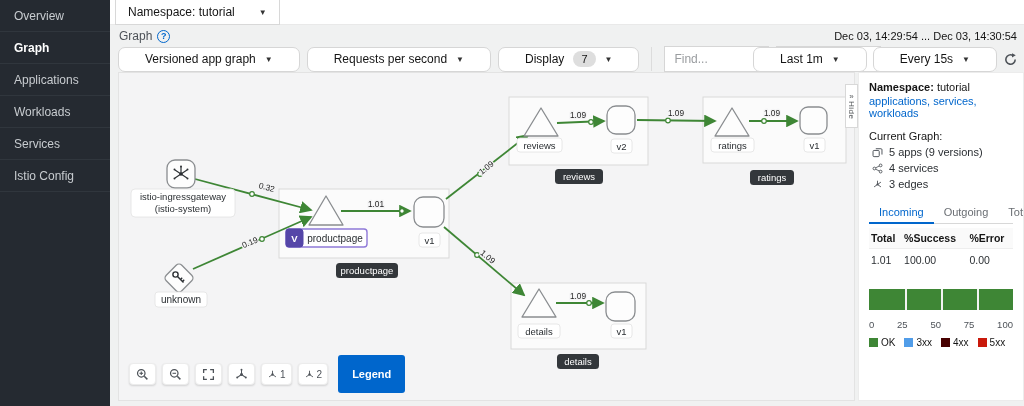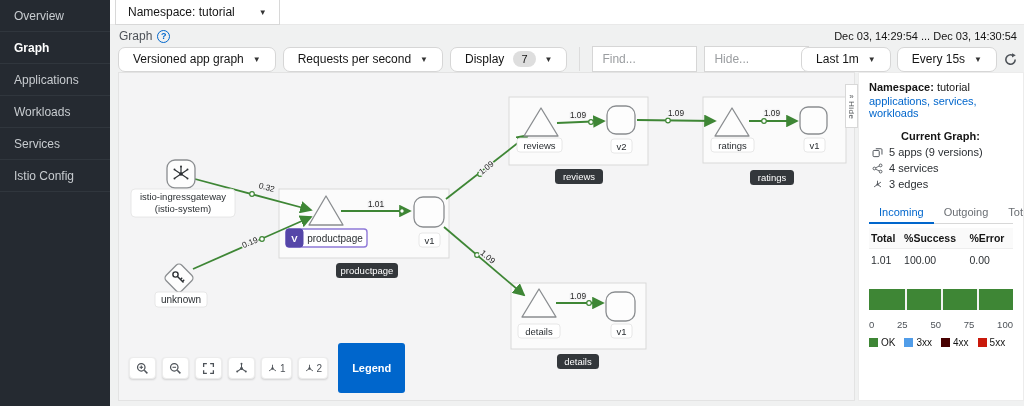--- a/index.html
+++ b/index.html
@@ -22,47 +22,47 @@
   .caret { font-size:8px; color:#333; }
   
   .header-row { position:absolute; left:110px; top:25px; right:0; height:21px; }
   .page-title { position:absolute; left:9px; top:4px; font-size:12px; color:#4d5258; display:flex; align-items:center; gap:5px; }
   .help-circle { width:13px; height:13px; border:1px solid #0066cc; border-radius:50%; color:#0066cc;
                  font-size:9px; font-weight:bold; display:inline-flex; align-items:center; justify-content:center; }
   .timestamps { position:absolute; right:7px; top:5px; font-size:11px; color:#151515; }
   
   .toolbar-row { position:absolute; left:118px; top:46px; height:26px; display:flex; align-items:center; gap:7px; }
   .dd { background:#fff; border:1px solid #d6d6d6; border-radius:7px; height:25px; display:inline-flex;
-        align-items:center; gap:9px; padding:0 14px; font-size:12px; color:#151515; cursor:pointer; white-space:nowrap; }
+        align-items:center; gap:9px; padding:0 26px; font-size:12px; color:#151515; cursor:pointer; white-space:nowrap; }
   .badge-pill { background:#dedede; border-radius:9px; padding:0 8px; height:16px; line-height:16px; font-size:11px; color:#151515; }
   .vsep { width:1px; height:24px; background:#dcdcdc; margin:0 5px; }
   .find-input { width:105px; height:24px; border:1px solid #d6d6d6; padding:12px 9px; font-size:12px; color:#333; background:#fff; }
   .find-input::placeholder { color:#9a9da0; }
   .toolbar-right { position:absolute; right:6px; top:46px; height:26px; display:flex; align-items:center; gap:6px; }
   .icon-btn { background:none; border:none; cursor:pointer; display:flex; align-items:center; }
   
   .canvas { position:absolute; left:118px; top:72px; width:737px; height:329px; background:#f4f4f5;
             border:1px solid #e3e3e3; }
   .graph-svg { position:absolute; left:0; top:0; }
   .canvas-footer { position:absolute; left:10px; bottom:7px; display:flex; align-items:center; gap:6px; }
   .tool-btn { min-width:27px; height:22px; background:#fff; border:1px solid #ececec; border-radius:4px;
               box-shadow:0 1px 2px rgba(0,0,0,.14); display:flex; align-items:center; justify-content:center;
               gap:2px; font-size:10px; color:#4d5258; cursor:pointer; padding:0 5px; }
   .legend-btn { background:#0066cc; color:#fff; font-size:11px; font-weight:bold; border:none; border-radius:3px;
-                padding:19px 14px; margin-left:4px; cursor:pointer; font-family:"Liberation Sans",sans-serif; }
+                padding:13px 14px; margin-left:4px; cursor:pointer; font-family:"Liberation Sans",sans-serif; }
   .hide-tab { position:absolute; left:845px; top:84px; width:13px; height:44px; background:#fff;
               border:1px solid #d8d8d8; display:flex; flex-direction:column; align-items:center;
               justify-content:center; font-size:8px; color:#55585b; cursor:pointer; }
   .hide-tab .vert { writing-mode:vertical-rl; letter-spacing:.5px; }
   
   .side-panel { position:absolute; left:858px; top:72px; width:166px; height:329px; background:#fff;
                 border:1px solid #ececec; padding:8px 10px; font-size:11px; color:#151515; overflow:hidden; }
   .sp-links { color:#0066cc; margin-top:2px; }
   .sp-links span, .sp-links a { color:#0066cc; text-decoration:none; cursor:pointer; }
-  .sp-section-title { font-weight:bold; margin-top:11px;margin-left:32px; }
+  .sp-section-title { font-weight:normal; margin-top:11px; }
   .sp-stat { display:flex; align-items:center; gap:6px; margin-top:4px; padding-left:3px; color:#2b2f33; }
   .sp-tabs { display:flex; border-bottom:1px solid #d8d8d8; margin-top:11px; }
   .sp-tab { padding:5px 10px 4px 10px; color:#6a6e73; cursor:pointer; }
   .sp-tab.active { color:#0066cc; border-bottom:2px solid #0066cc; margin-bottom:-1px; }
   .sp-traffic-title { font-weight:bold; font-size:10.5px; margin-top:10px; }
   .sp-table { width:100%; border-collapse:collapse; margin-top:4px; }
   .sp-table th { text-align:left; font-size:10.5px; padding:4px 2px; background:#fafafa; border-bottom:1px solid #eee; }
   .sp-table td { font-size:10.5px; padding:5px 2px; color:#2b2f33; }
   .chart { margin-top:18px; }
   .bar-wrap { position:relative; height:21px; }

